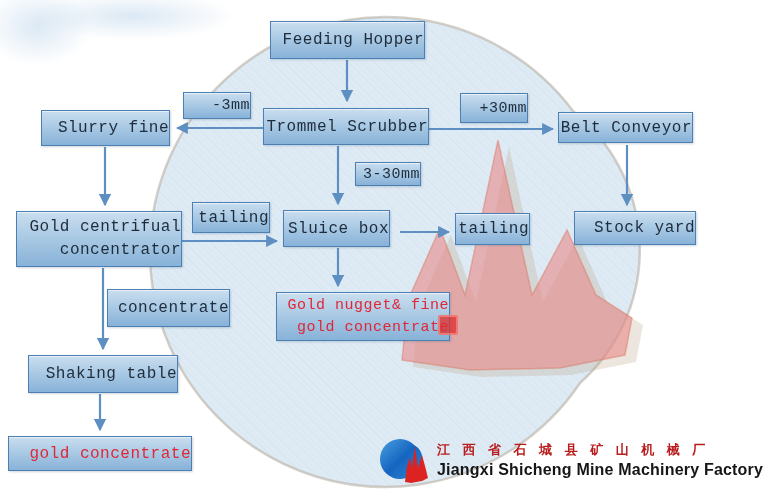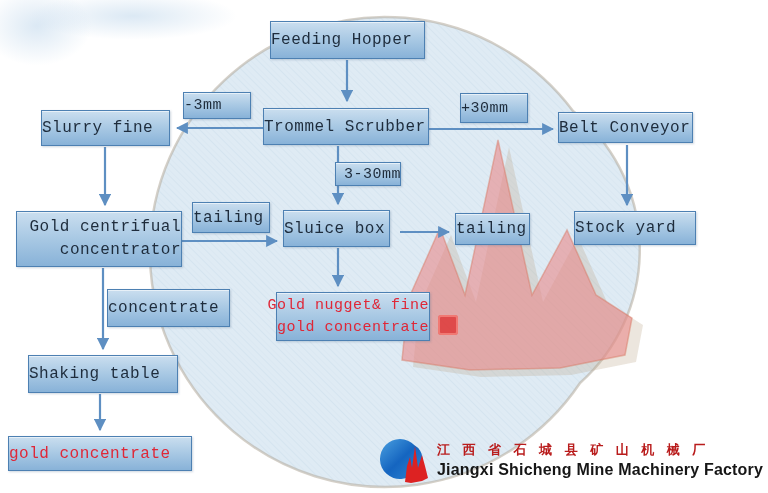--- a/index.html
+++ b/index.html
@@ -13,21 +13,21 @@
         background:radial-gradient(ellipse at center,rgba(190,214,235,.55),rgba(190,214,235,0) 70%);}
   
   #arrows{position:absolute;left:0;top:0;z-index:1;}
   
   .node{
     position:absolute;box-sizing:border-box;z-index:2;
     background:linear-gradient(180deg,#cadeef 0%,#a9c9e4 48%,#88b2d8 100%);
     border:1px solid #4d80b2;
     box-shadow:inset 0 1px 0 rgba(255,255,255,.55),1px 1px 2px rgba(90,120,150,.3);
     color:#1e2c3c;font-size:16px;letter-spacing:.5px;white-space:nowrap;
-    display:flex;align-items:center;justify-content:flex-start;
+    display:flex;align-items:center;justify-content:flex-end;
   }
   .node.small{font-size:15px;}
   .node.two-line{flex-direction:column;align-items:flex-end;justify-content:center;
                  padding-left:8px;line-height:23px;}
   .node.red span{color:#df2737;}
   
   #stamp{position:absolute;z-index:4;border-radius:3px;
          background:rgba(222,48,48,.78);
          box-shadow:inset 0 0 0 2px rgba(255,160,150,.55);}
   
@@ -99,21 +99,21 @@
   </div>
 
   <div class="node small" style="left:460px;top:93px;width:68px;height:30px;">
     <span>+30mm</span>
   </div>
 
   <div class="node" style="left:558px;top:112px;width:135px;height:31px;">
     <span>Belt Conveyor</span>
   </div>
 
-  <div class="node small" style="left:335px;top:162px;width:66px;height:24px;padding-left:8px;">
+  <div class="node small" style="left:355px;top:162px;width:66px;height:24px;padding-left:8px;">
     <span>3-30mm</span>
   </div>
 
   <div class="node" style="left:574px;top:211px;width:122px;height:34px;">
     <span>Stock yard</span>
   </div>
 
   <div class="node" style="left:192px;top:202px;width:78px;height:31px;">
     <span>tailing</span>
   </div>
@@ -128,21 +128,21 @@
 
   <div class="node two-line" style="left:16px;top:211px;width:166px;height:56px;">
     <span>Gold centrifual</span>
     <span>concentrator</span>
   </div>
 
   <div class="node" style="left:107px;top:289px;width:123px;height:38px;">
     <span>concentrate</span>
   </div>
 
-  <div class="node two-line red" style="left:276px;top:292px;width:154px;height:49px;font-size:15px;line-height:22px;">
+  <div class="node two-line red" style="left:276px;top:292px;width:174px;height:49px;font-size:15px;line-height:22px;">
     <span>Gold nugget&amp; fine</span>
     <span>gold concentrate</span>
   </div>
 
   <div class="node" style="left:28px;top:355px;width:150px;height:38px;">
     <span>Shaking table</span>
   </div>
 
   <div class="node red" style="left:8px;top:436px;width:184px;height:35px;">
     <span>gold concentrate</span>

